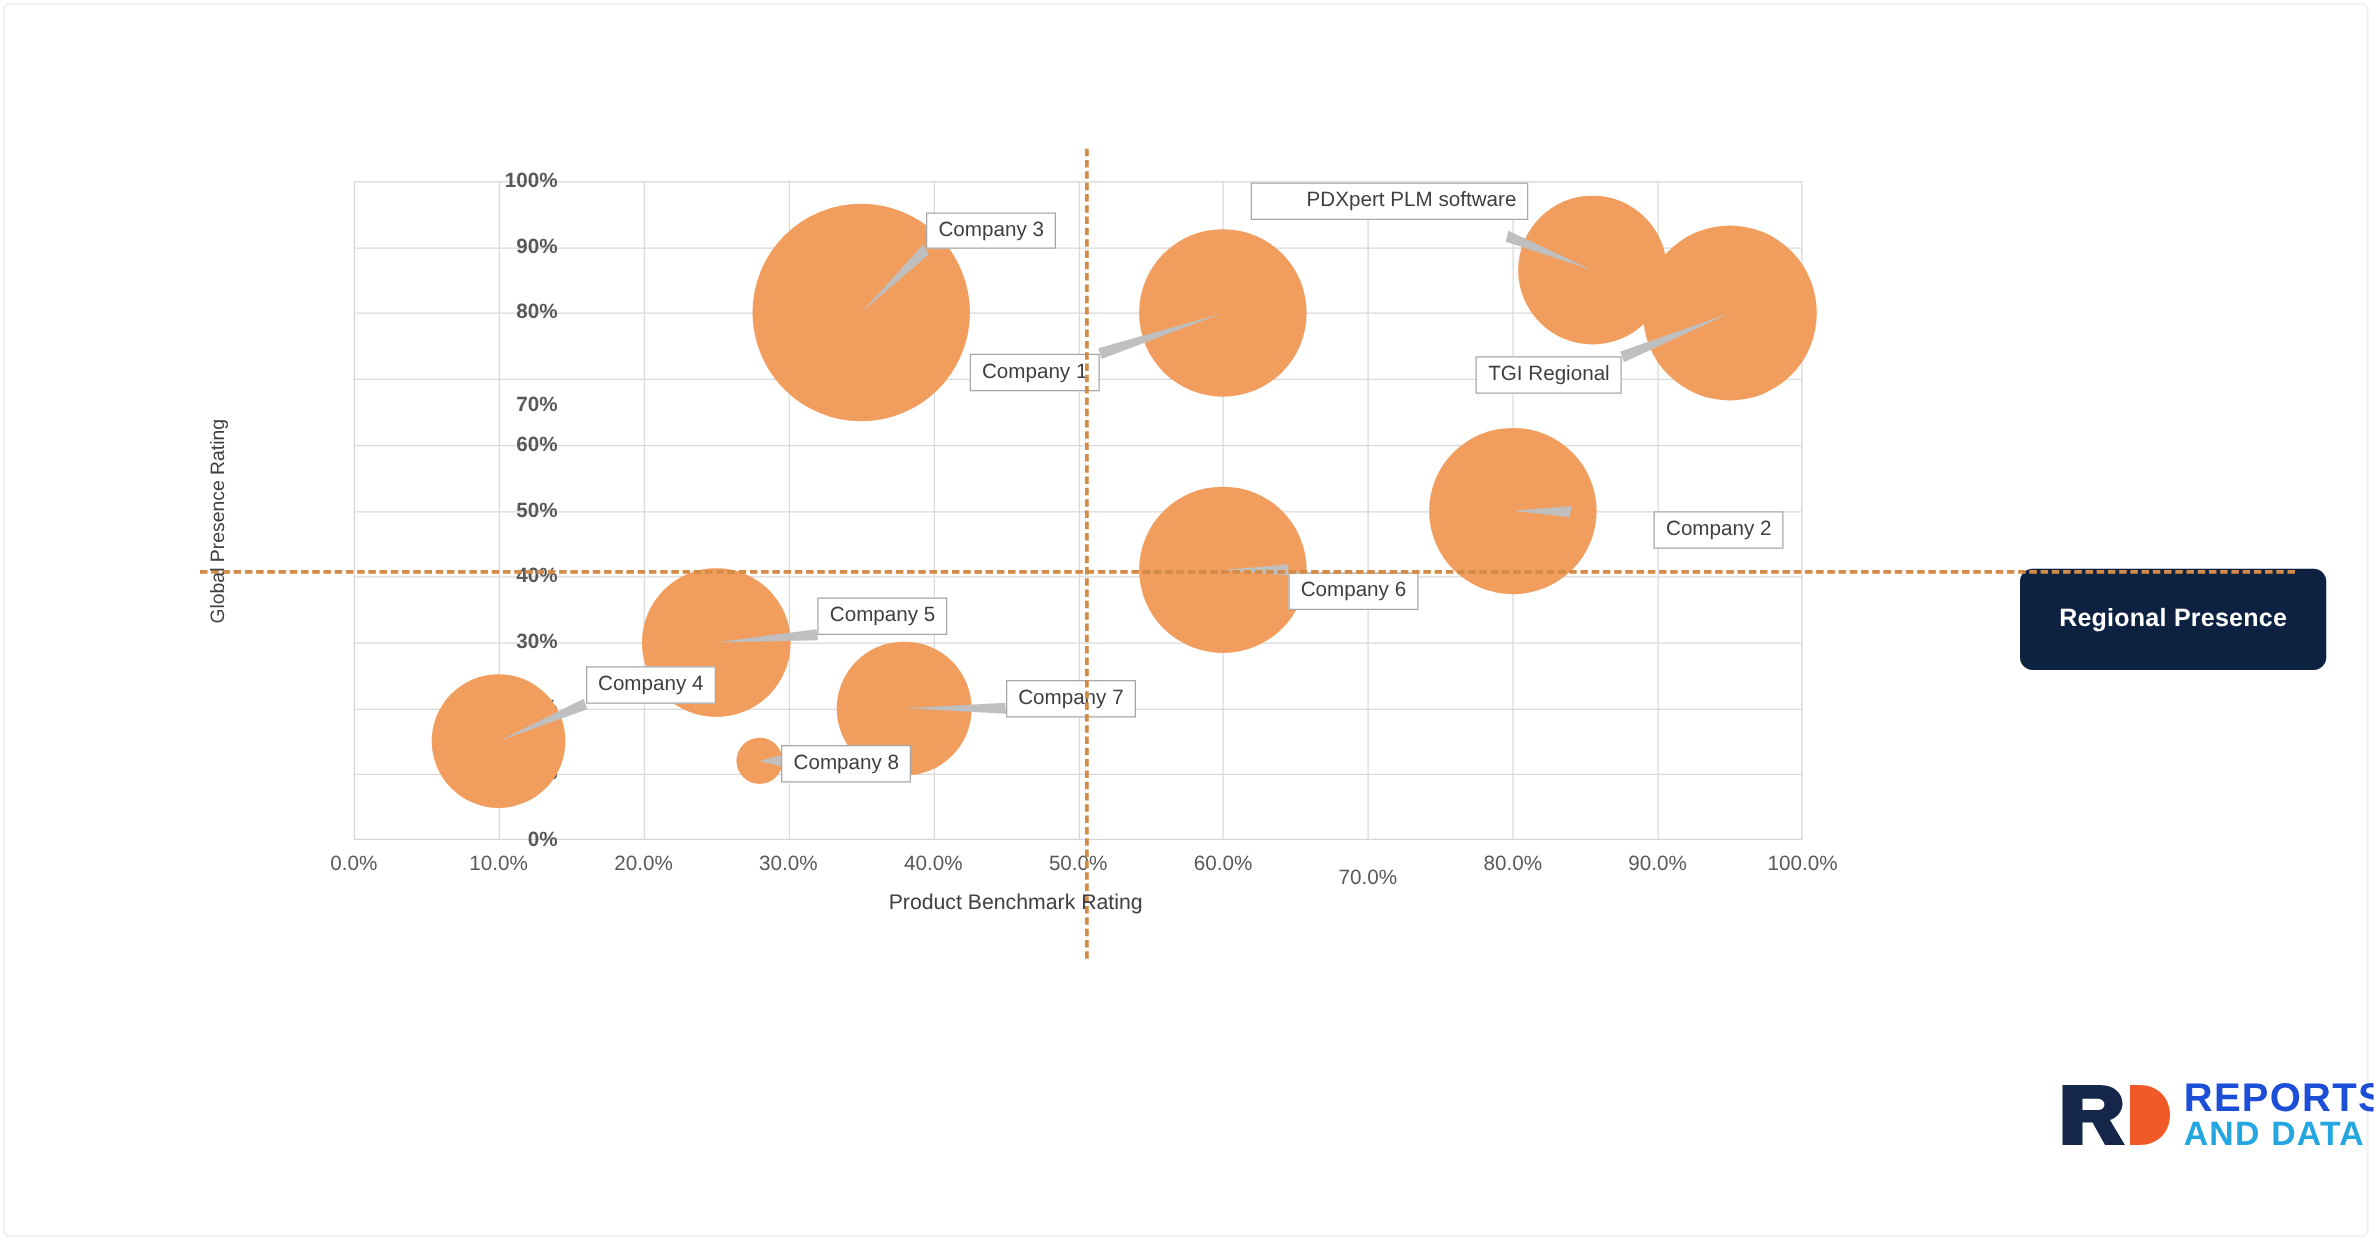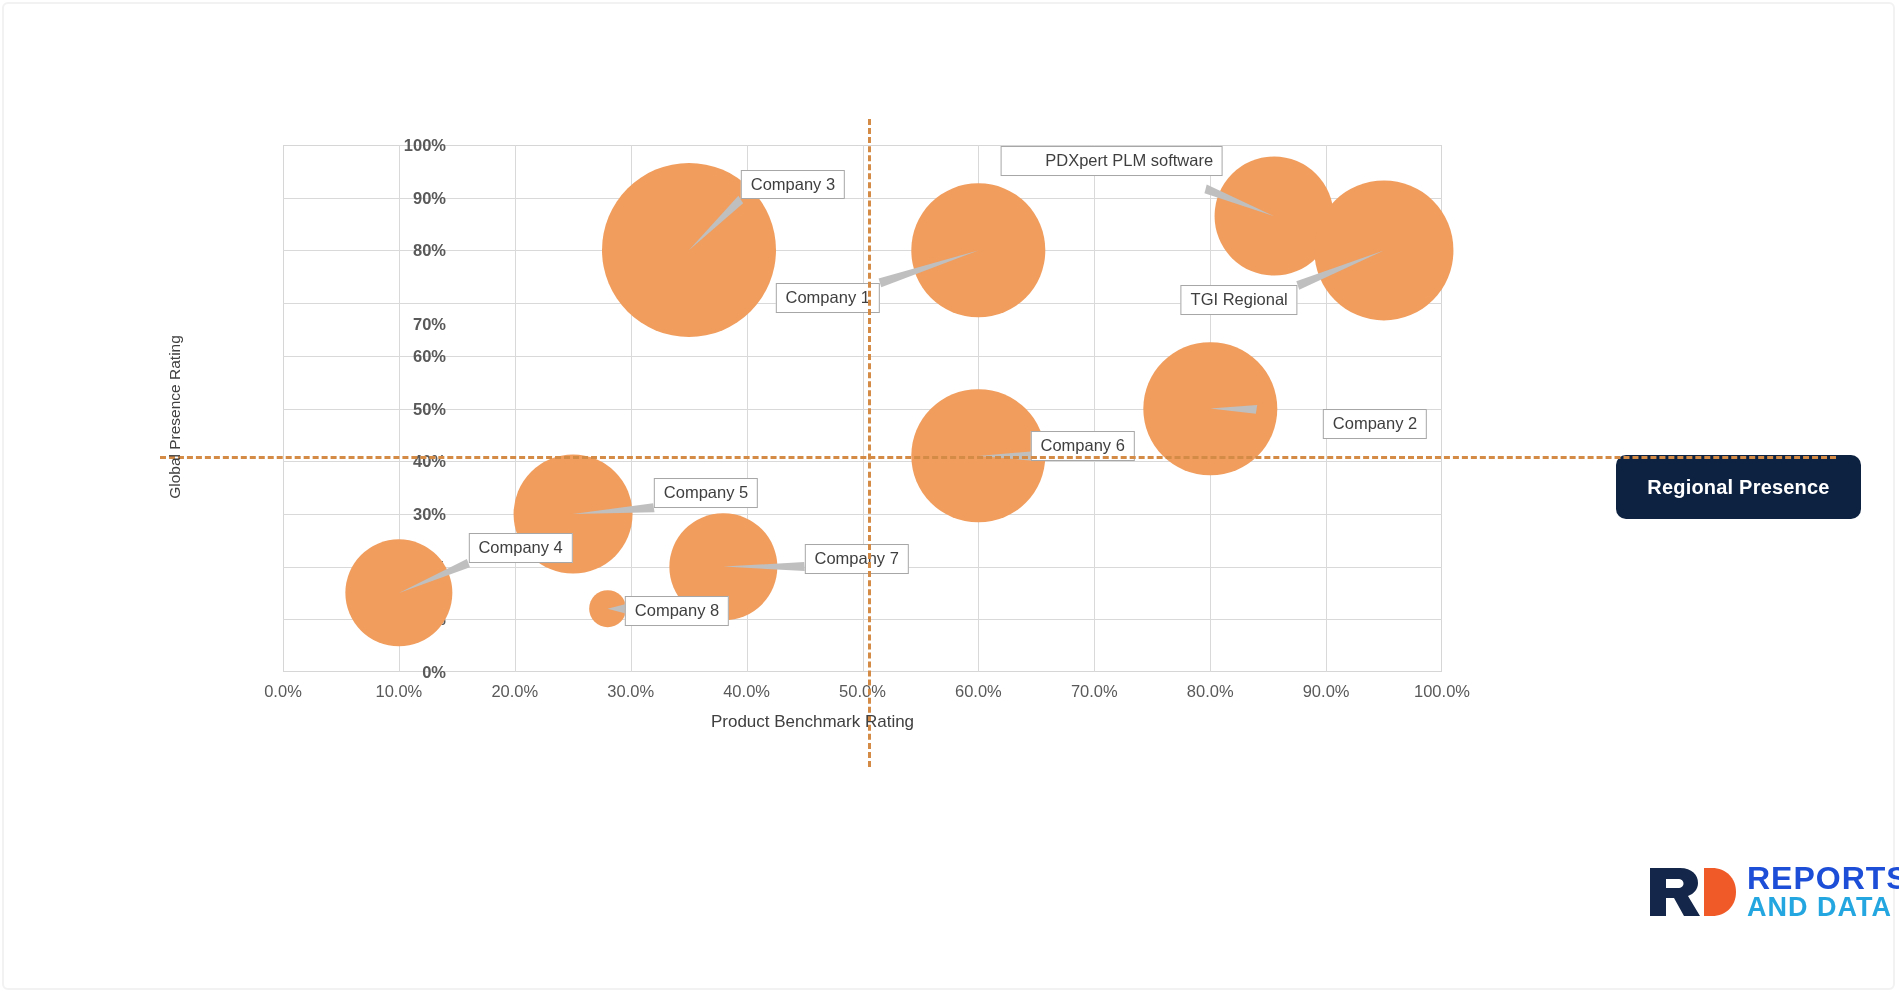--- a/index.html
+++ b/index.html
@@ -42,21 +42,21 @@
     width: 316px; height: 75px;
     font-size: 21px;
     border-radius: 12px;
     border-left: 3px solid #e38a3e;
     border-bottom: 3px solid #e38a3e;
     border-right: 3px solid #e38a3e;
     border-top: 3px solid #e38a3e;
   }
   #regional-presence-box {
     left: 1616px; top: 455px;
-    width: 245px; height: 64px;
+    width: 245px; height: 81px;
     font-size: 20px;
     border-radius: 10px;
   }
 
   
   #plot-wrap {
     position: absolute;
     left: 0; top: 0;
     width: 1899px; height: 994px;
   }
@@ -210,42 +210,42 @@
         <div class="xtick" style="left: 514.8px;">20.0%</div>
         <div class="gridline-v" style="left: 630.7px; top: 145px; height: 527px;"></div>
         <div class="xtick" style="left: 630.7px;">30.0%</div>
         <div class="gridline-v" style="left: 746.6px; top: 145px; height: 527px;"></div>
         <div class="xtick" style="left: 746.6px;">40.0%</div>
         <div class="gridline-v" style="left: 862.5px; top: 145px; height: 527px;"></div>
         <div class="xtick" style="left: 862.5px;">50.0%</div>
         <div class="gridline-v" style="left: 978.4px; top: 145px; height: 527px;"></div>
         <div class="xtick" style="left: 978.4px;">60.0%</div>
         <div class="gridline-v" style="left: 1094.3px; top: 145px; height: 527px;"></div>
-        <div class="xtick" style="left: 1094.3px;">70.0%</div>
+        <div class="xtick" style="left: 1094.3px; margin-top: 11px;">70.0%</div>
         <div class="gridline-v" style="left: 1210.2px; top: 145px; height: 527px;"></div>
         <div class="xtick" style="left: 1210.2px;">80.0%</div>
         <div class="gridline-v" style="left: 1326.1px; top: 145px; height: 527px;"></div>
         <div class="xtick" style="left: 1326.1px;">90.0%</div>
         <div class="xtick" style="left: 1442px;">100.0%</div>
         <div class="bubble" title="Company 3" style="left: 688.65px; top: 250.4px; width: 174px; height: 174px; background: rgb(240, 157, 94);"></div>
         <div class="bubble" title="Company 1" style="left: 978.4px; top: 250.4px; width: 133.4px; height: 133.4px; background: rgb(240, 157, 94);"></div>
         <div class="bubble" title="PDXpert PLM software" style="left: 1273.94px; top: 216.145px; width: 118.9px; height: 118.9px; background: rgb(240, 157, 94);"></div>
         <div class="bubble" title="TGI Software" style="left: 1384.05px; top: 250.4px; width: 139.2px; height: 139.2px; background: rgb(240, 157, 94);"></div>
         <div class="bubble" title="Company 2" style="left: 1210.2px; top: 408.5px; width: 133.4px; height: 133.4px; background: rgb(240, 157, 94);"></div>
         <div class="bubble" title="Company 6" style="left: 978.4px; top: 455.93px; width: 133.4px; height: 133.4px; background: rgb(240, 157, 94);"></div>
         <div class="bubble" title="Company 5" style="left: 572.75px; top: 513.9px; width: 118.9px; height: 118.9px; background: rgb(240, 157, 94);"></div>
         <div class="bubble" title="Company 4" style="left: 398.9px; top: 592.95px; width: 107.3px; height: 107.3px; background: rgb(240, 157, 94);"></div>
         <div class="bubble" title="Company 7" style="left: 723.42px; top: 566.6px; width: 107.3px; height: 107.3px; background: rgb(240, 157, 94);"></div>
         <div class="bubble" title="Company 8" style="left: 607.52px; top: 608.76px; width: 37.7px; height: 37.7px; background: rgb(240, 157, 94);"></div>
         <div class="callout" style="left: 792.96px; top: 184.525px; transform: translate(-50%, -50%);">Company 3</div>
         <div class="callout" style="left: 827.73px; top: 297.83px; transform: translate(-50%, -50%);">Company 1</div>
         <div class="callout" style="left: 1111.68px; top: 161px; transform: translate(-50%, -50%); padding-left: 44px;">PDXpert PLM software</div>
         <div class="callout" style="left: 1239.17px; top: 300.465px; transform: translate(-50%, -50%);">TGI Regional</div>
         <div class="callout" style="left: 1375px; top: 424.31px; transform: translate(-50%, -50%);">Company 2</div>
-        <div class="callout" style="left: 1082.71px; top: 446px; transform: translate(-50%, -50%);">Company 6</div>
+        <div class="callout" style="left: 1082.71px; top: 473px; transform: translate(-50%, -50%);">Company 6</div>
         <div class="callout" style="left: 706.035px; top: 492.82px; transform: translate(-50%, -50%);">Company 5</div>
         <div class="callout" style="left: 520.595px; top: 548.155px; transform: translate(-50%, -50%);">Company 4</div>
         <div class="callout" style="left: 856.705px; top: 558.695px; transform: translate(-50%, -50%);">Company 7</div>
         <div class="callout" style="left: 677.06px; top: 611.395px; transform: translate(-50%, -50%);">Company 8</div>
       </div>
 
     <svg id="leader-svg">
         <polygon points="738.3618494137796,195.70459259736396 743.1675255862204,203.314157402636 688.65,250.39999999999998" fill="#bfbfbf"></polygon>
         <polygon points="881.2765173397016,287.1379723159994 878.5741076602984,278.5532776840007 978.4,250.39999999999998" fill="#bfbfbf"></polygon>
         <polygon points="1204.45959161079,193.32475664689744 1206.7229083892098,184.6139933531026 1273.945,216.14499999999998" fill="#bfbfbf"></polygon>

